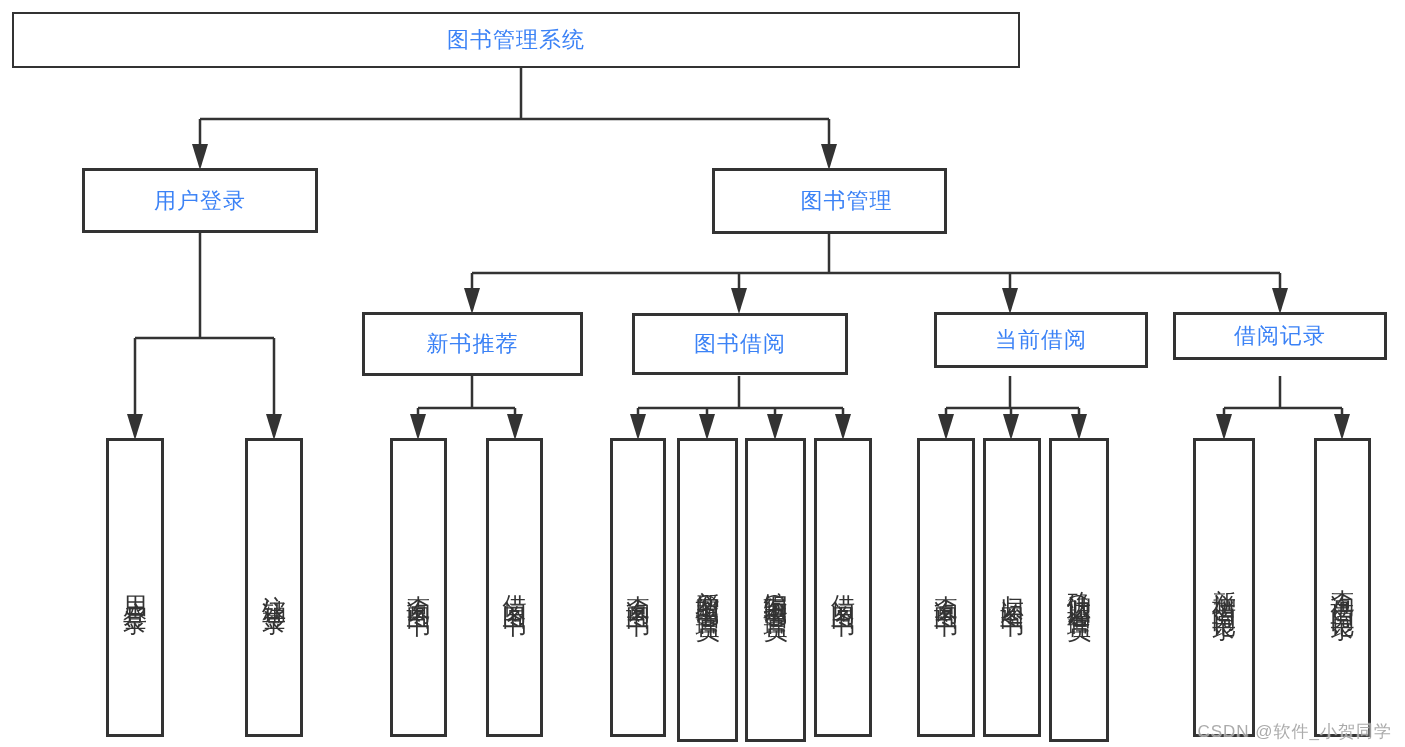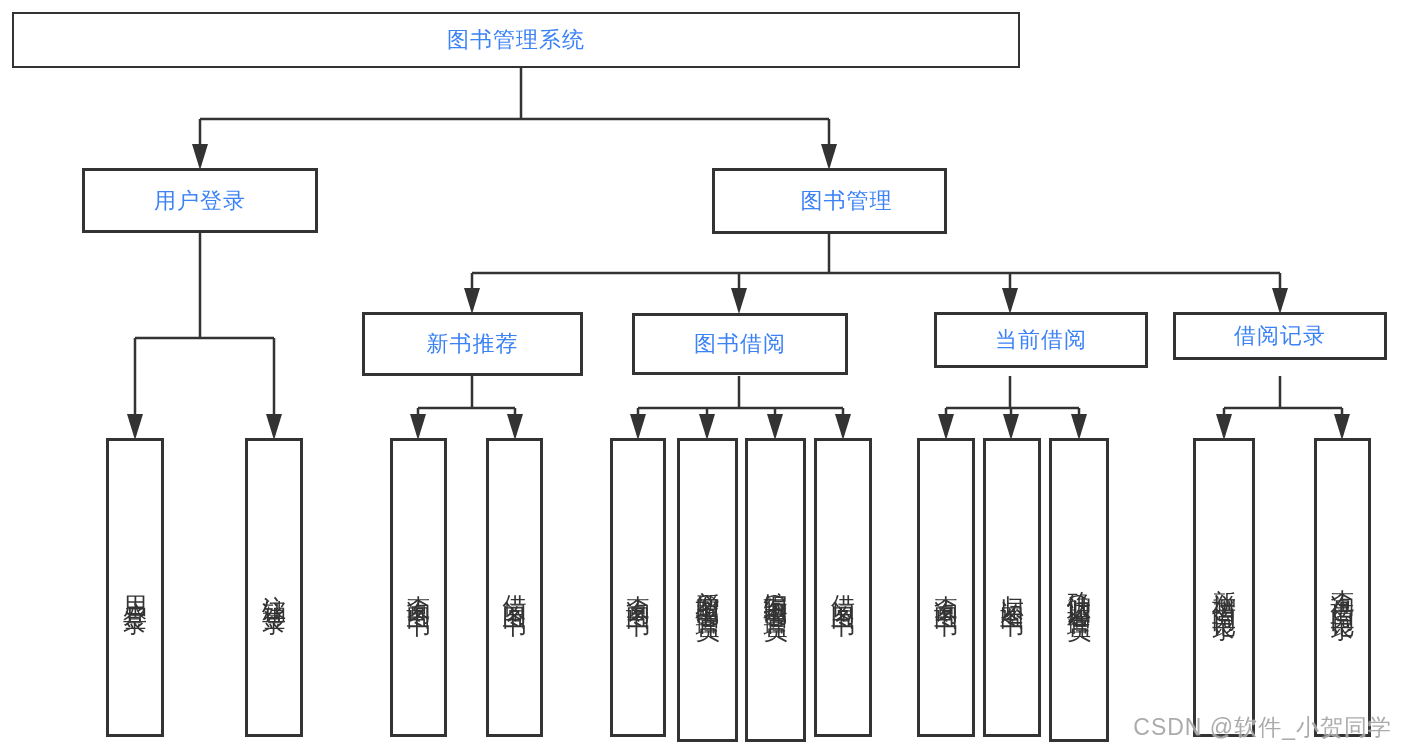--- a/index.html
+++ b/index.html
@@ -15,21 +15,21 @@
     position:absolute;box-sizing:border-box;background:#ffffff;
     border:3px solid #333333;display:flex;align-items:center;justify-content:center;
     writing-mode:vertical-rl;text-orientation:mixed;
     font-size:24px;letter-spacing:6px;color:#333333;line-height:1;
   }
   svg.connectors{position:absolute;left:0;top:0;pointer-events:none;}
   svg.connectors path{stroke:#333333;stroke-width:2.5;fill:none;}
   svg.connectors polygon{fill:#333333;stroke:none;}
   .watermark{
     position:absolute;right:13px;bottom:4px;
-    font-size:23px;color:#a3a3a3;opacity:.9;letter-spacing:1px;
+    font-size:17px;color:#a3a3a3;opacity:.9;letter-spacing:1px;
     text-shadow:0 0 2px #ffffff,0 0 1px #ffffff;white-space:nowrap;
   }
 </style>
 </head>
 <body>
 
 <div id="stage">
 
   <svg class="connectors" width="1405" height="747" viewBox="0 0 1405 747">
     <g>

